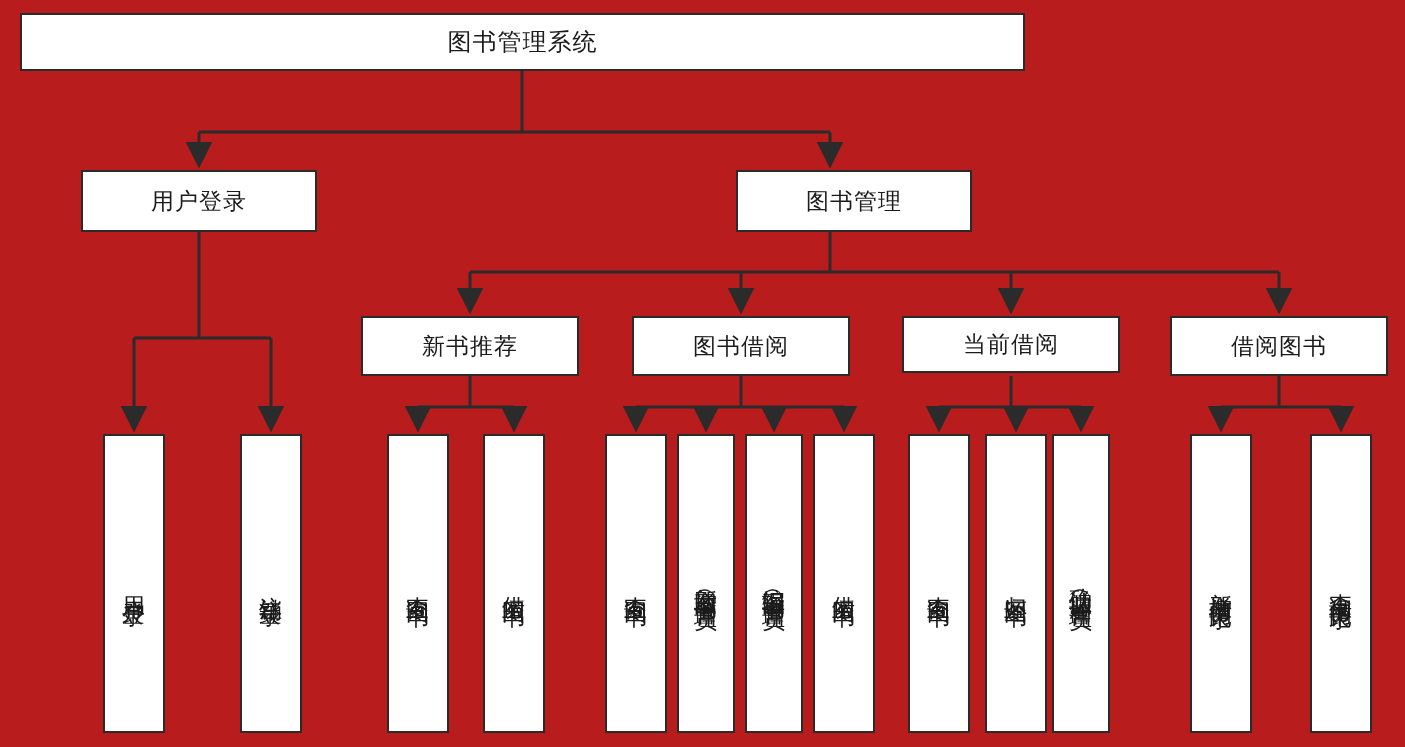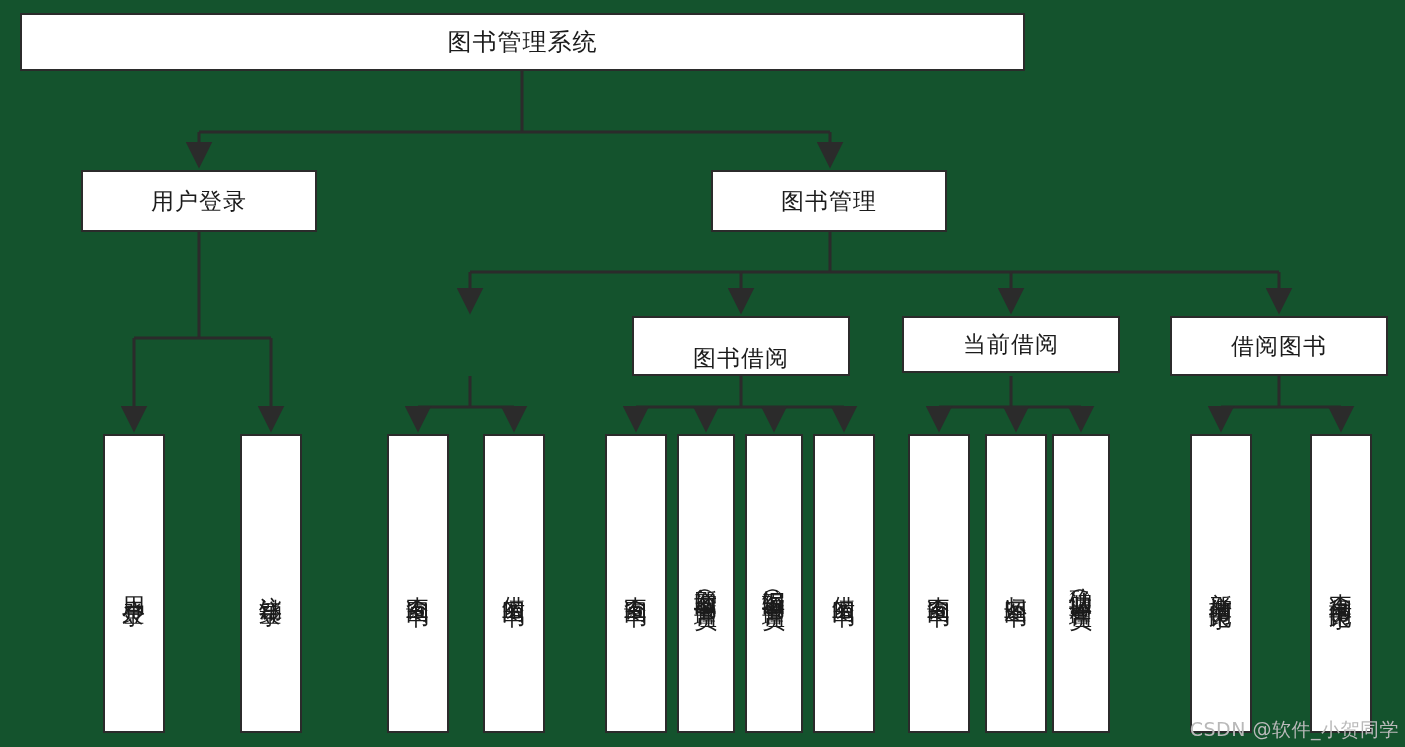--- a/index.html
+++ b/index.html
@@ -7,21 +7,21 @@
     padding: 0;
     background: #ffffff;
   }
   body {
     font-family: "DejaVu Sans", "Liberation Sans", sans-serif;
   }
   #canvas {
     position: relative;
     width: 1405px;
     height: 747px;
-    background: #14532d;
+    background: #b91c1c;
     overflow: hidden;
   }
   #wires {
     position: absolute;
     left: 0;
     top: 0;
     width: 1405px;
     height: 747px;
   }
   .node {
@@ -119,25 +119,28 @@
     </g>
   </svg>
 
   <div class="node horiz root" style="left: 20px; top: 13px; width: 1005px; height: 58px;">
       <span class="label">图书管理系统</span>
     </div>
 
   <div class="node horiz" style="left: 81px; top: 170px; width: 236px; height: 62px;">
       <span class="label">用户登录</span>
     </div>
-  <div class="node horiz" style="left: 711px; top: 170px; width: 236px; height: 62px;">
+  <div class="node horiz" style="left: 736px; top: 170px; width: 236px; height: 62px;">
       <span class="label">图书管理</span>
     </div>
 
-  <div class="node horiz" style="left: 632px; top: 316px; width: 218px; height: 60px; align-items: flex-end;">
+  <div class="node horiz" style="left: 361px; top: 316px; width: 218px; height: 60px;">
+      <span class="label">新书推荐</span>
+    </div>
+  <div class="node horiz" style="left: 632px; top: 316px; width: 218px; height: 60px;">
       <span class="label">图书借阅</span>
     </div>
   <div class="node horiz" style="left: 902px; top: 316px; width: 218px; height: 57px;">
       <span class="label">当前借阅</span>
     </div>
   <div class="node horiz" style="left: 1170px; top: 316px; width: 218px; height: 60px;">
       <span class="label">借阅图书</span>
     </div>
 
   <div class="node vert" style="left: 103px; top: 434px; width: 62px; height: 299px;">
@@ -173,14 +176,13 @@
   <div class="node vert" style="left: 1052px; top: 434px; width: 58px; height: 299px;">
       <span class="label">确认归还（管理员）</span>
     </div>
   <div class="node vert" style="left: 1190px; top: 434px; width: 62px; height: 299px;">
       <span class="label">新增借阅记录</span>
     </div>
   <div class="node vert" style="left: 1310px; top: 434px; width: 62px; height: 299px;">
       <span class="label">查询借阅记录</span>
     </div>
 
-  <div class="watermark">CSDN @软件_小贺同学</div>
 </div>
 
 </body></html>

